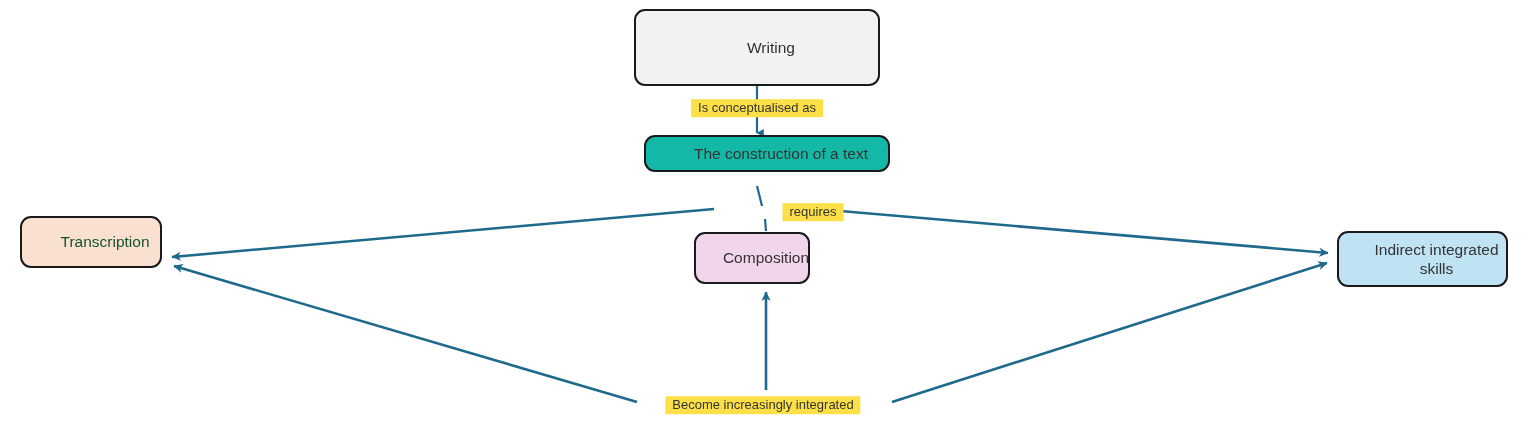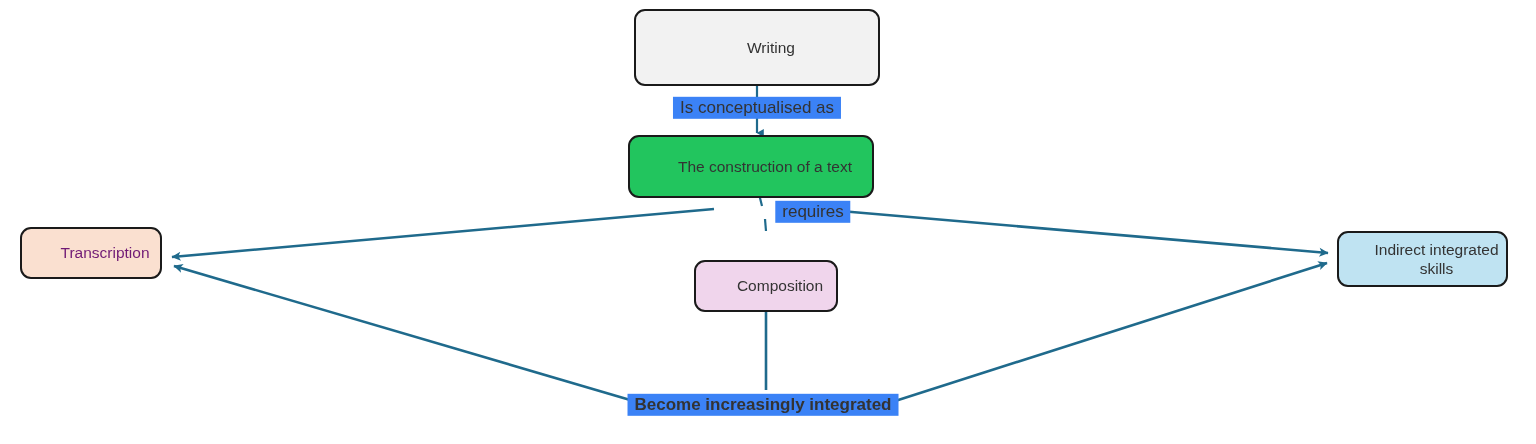--- a/index.html
+++ b/index.html
@@ -32,23 +32,23 @@
     justify-content: center;
     text-align: center;
     color: #333333;
     font-size: 15.5px;
     line-height: 1.25;
     z-index: 3;
     padding-left: 28px;
   }
   .edge-label {
     position: absolute;
-    background: #3b82f6;
+    background: #fde047;
     color: #333333;
-    font-size: 17px;
+    font-size: 13px;
     line-height: 1.2;
     white-space: nowrap;
     padding: 1px 7px;
     transform: translate(-50%, -50%);
     text-align: center;
     z-index: 4;
   }
 </style>
 </head>
 <body>
@@ -79,35 +79,35 @@
 
     <line x1="637" y1="402" x2="174" y2="266" stroke="#1f6a8c" stroke-width="2.6" marker-end="url(#arrowHead)"></line>
 
     <line x1="892" y1="402" x2="1327" y2="263" stroke="#1f6a8c" stroke-width="2.6" marker-end="url(#arrowHead)"></line>
   </svg>
 
   <div class="node" style="left: 634px; top: 9px; width: 246px; height: 77px; background: rgb(242, 242, 242); border-color: rgb(26, 26, 26); color: rgb(51, 51, 51);">
     <span>Writing</span>
   </div>
 
-  <div class="node" style="left: 628px; top: 135px; width: 246px; height: 63px; background: #22c55e; border-color: rgb(26, 26, 26); color: rgb(51, 51, 51);">
+  <div class="node" style="left: 644px; top: 135px; width: 246px; height: 37px; background: #14b8a6; border-color: rgb(26, 26, 26); color: rgb(51, 51, 51);">
     <span>The construction of a text</span>
   </div>
 
-  <div class="node" style="left: 20px; top: 227px; width: 142px; height: 52px; background: rgb(250, 224, 208); border-color: rgb(26, 26, 26); color: #701a75;">
+  <div class="node" style="left: 20px; top: 216px; width: 142px; height: 52px; background: rgb(250, 224, 208); border-color: rgb(26, 26, 26); color: #14532d;">
     <span>Transcription</span>
   </div>
 
-  <div class="node" style="left: 694px; top: 232px; width: 144px; height: 52px; background: rgb(240, 213, 236); border-color: rgb(26, 26, 26); color: rgb(51, 51, 51); margin-top: 28px;">
+  <div class="node" style="left: 694px; top: 232px; width: 116px; height: 52px; background: rgb(240, 213, 236); border-color: rgb(26, 26, 26); color: rgb(51, 51, 51);">
     <span>Composition</span>
   </div>
 
   <div class="node" style="left: 1337px; top: 231px; width: 171px; height: 56px; background: rgb(191, 227, 242); border-color: rgb(26, 26, 26); color: rgb(51, 51, 51);">
     <span>Indirect integrated skills</span>
   </div>
 
   <div class="edge-label" style="left: 757px; top: 108px; color: rgb(51, 51, 51);">Is conceptualised as</div>
 
   <div class="edge-label" style="left: 765px; top: 212px; color: rgb(51, 51, 51); margin-left: 48px;">requires</div>
 
-  <div class="edge-label" style="left: 763px; top: 405px; color: rgb(51, 51, 51); font-weight: bold;">Become increasingly integrated</div>
+  <div class="edge-label" style="left: 763px; top: 405px; color: rgb(51, 51, 51);">Become increasingly integrated</div>
 
 </div>
 
 </body></html>

